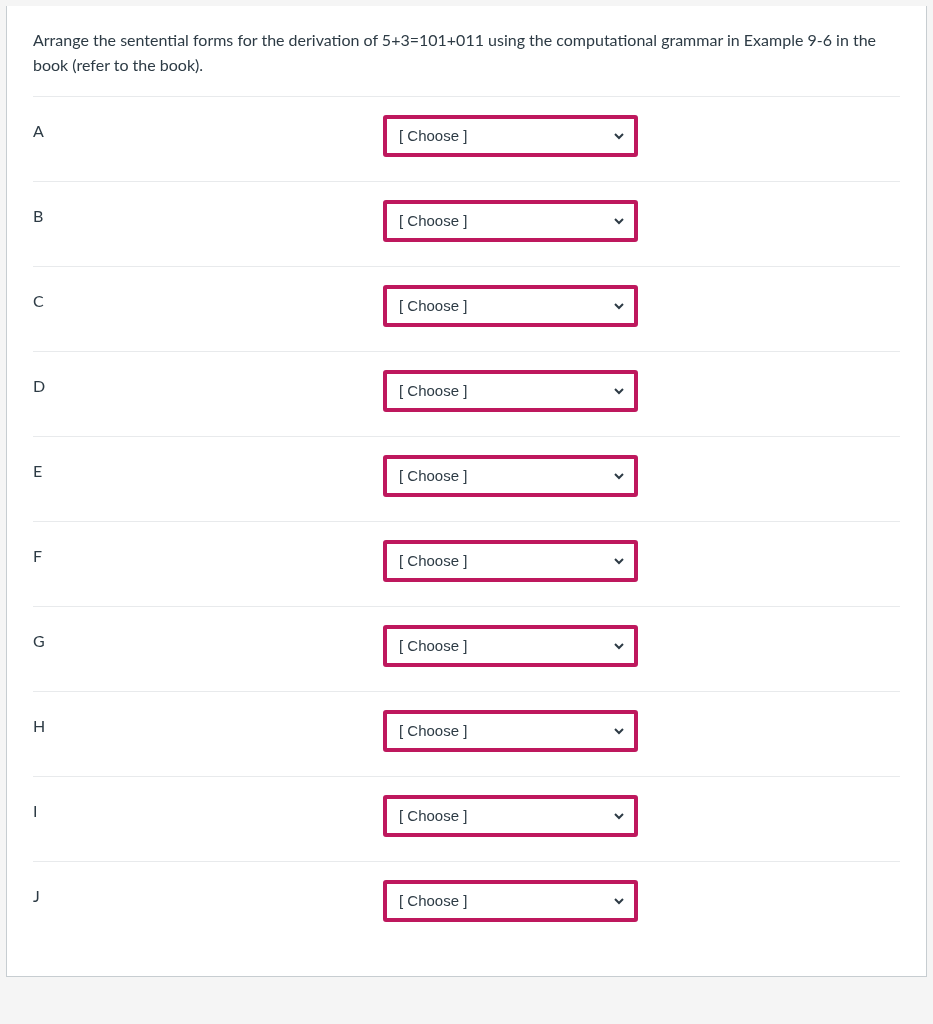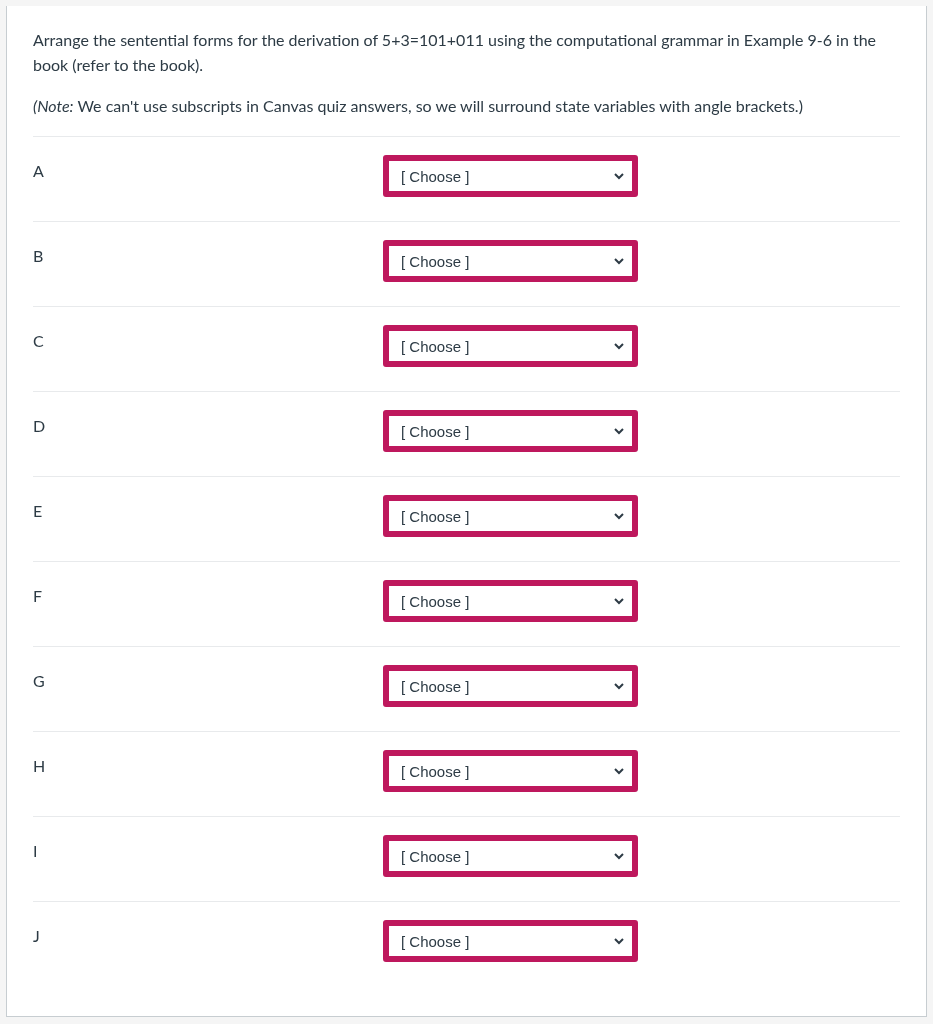--- a/index.html
+++ b/index.html
@@ -50,21 +50,21 @@
     color: #2d3b45;
     padding-top: 6px;
   }
   .match-select-wrap {
     position: relative;
     width: 255px;
   }
   .match-select {
     width: 100%;
     height: 42px;
-    border: 6px solid #be185d;
+    border: 4px solid #be185d;
     border-radius: 3px;
     background: #ffffff;
     font-size: 15px;
     color: #2d3b45;
     padding: 0 36px 0 12px;
     appearance: none;
     -webkit-appearance: none;
     -moz-appearance: none;
     cursor: pointer;
   }
@@ -90,23 +90,20 @@
 </style>
 </head>
 <body>
 
 <div class="page">
   <div class="question-card">
     <div class="question-inner">
 
       <div class="question-text">
         <p>Arrange the sentential forms for the derivation of 5+3=101+011 using the computational grammar in Example 9-6 in the book (refer to the book).</p>
-        <p>
-          <em>(Note:</em><span> We can't use subscripts in Canvas quiz answers, so we will surround state variables with angle brackets.)</span>
-        </p>
       </div>
 
       <div class="answers">
 
         <div class="match-row">
           <div class="match-label">A</div>
           <div class="match-select-wrap">
             <select class="match-select">
               <option>[ Choose ]</option>
             </select>

